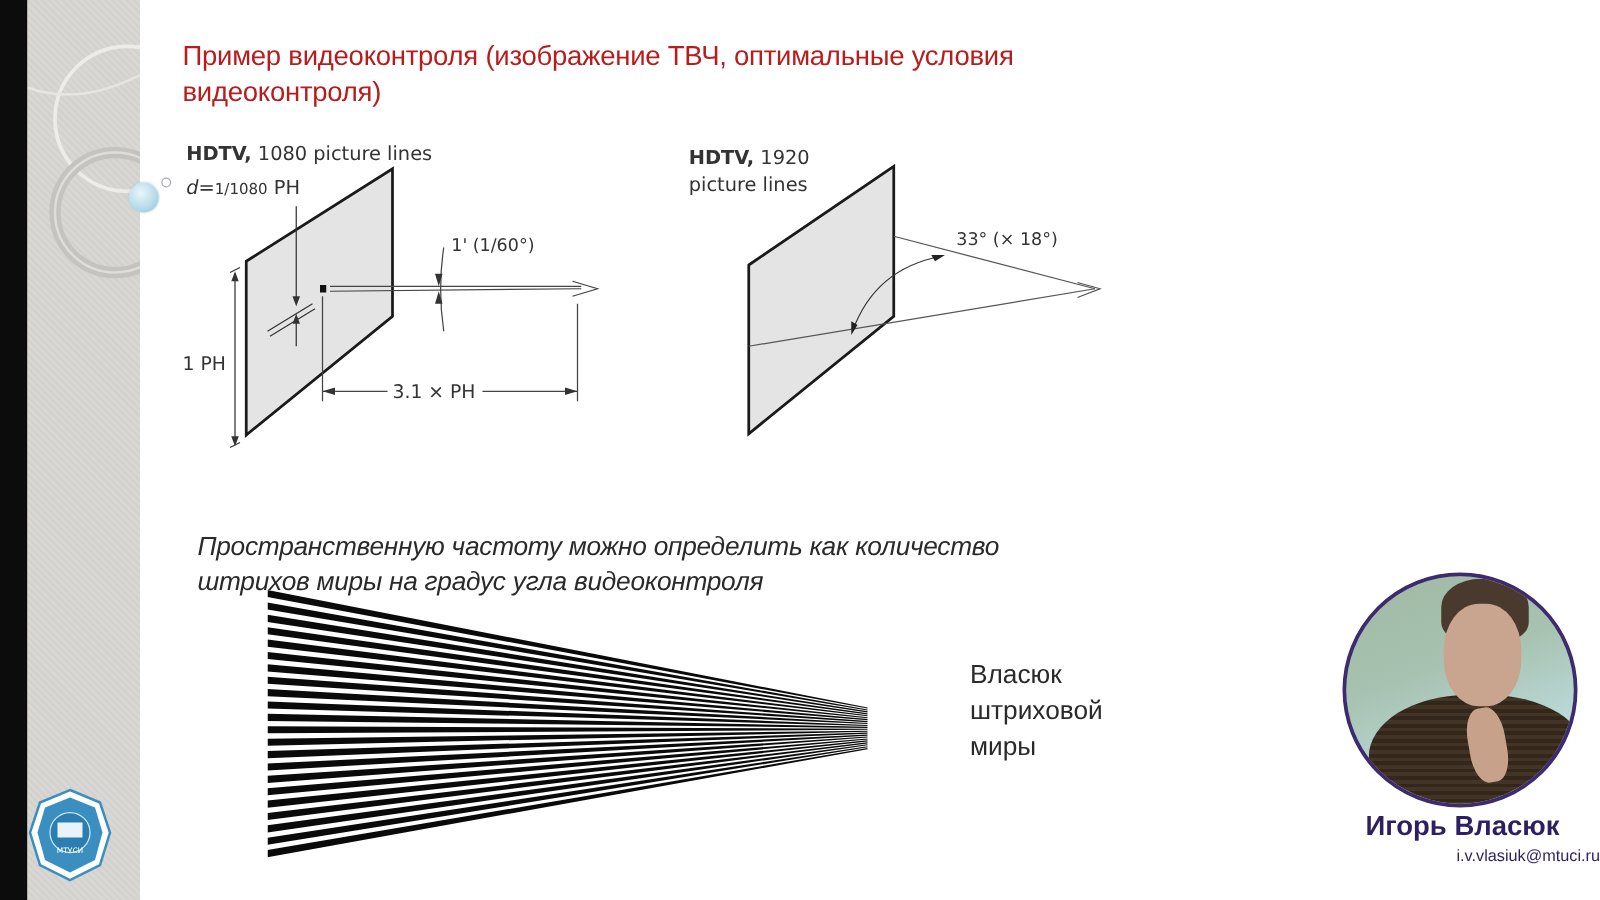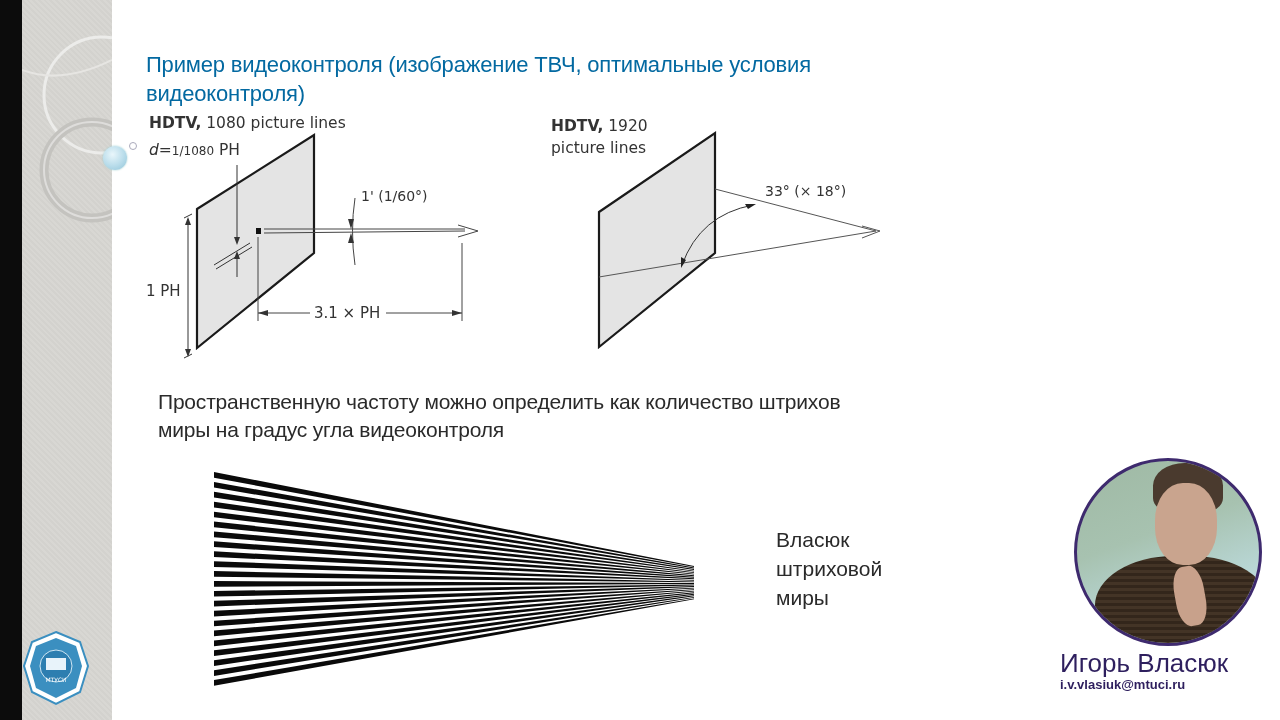--- a/index.html
+++ b/index.html
@@ -5,35 +5,35 @@
   html, body { margin:0; padding:0; }
   body { width:1280px; height:720px; position:relative; overflow:hidden; background:#ffffff; font-family:"Liberation Sans", sans-serif; }
   .left-strip { position:absolute; left:0; top:0; width:22px; height:720px; background:#0c0c0c; }
   .sidebar { position:absolute; left:22px; top:0; width:90px; height:720px;
     background: repeating-linear-gradient(45deg, #d3d2ce 0 2px, #d8d7d3 2px 4px); overflow:hidden; }
   .sidebar svg { position:absolute; left:0; top:0; }
   .bead { position:absolute; left:103px; top:146px; width:24px; height:24px; border-radius:50%;
     background: radial-gradient(circle at 40% 35%, #e9f6fb 0%, #b8dcea 55%, #8fc3d8 100%); box-shadow:0 0 2px #9cc; }
   .bead-small { position:absolute; left:129px; top:142px; width:6px; height:6px; border-radius:50%; border:1px solid #aab; background:#fff; }
   .logo { position:absolute; left:22px; top:630px; width:68px; height:76px; }
-  .title { position:absolute; left:146px; top:30px; width:780px; font-size:22px; line-height:29px; color:#0369a1; letter-spacing:-0.2px;margin-top:20px; }
-  .subtitle { position:absolute; left:158px; top:388px; width:720px; font-size:21px; line-height:28px; color:#2a2a2a; letter-spacing:-0.2px; }
+  .title { position:absolute; left:146px; top:30px; width:780px; font-size:22px; line-height:29px; color:#b91c1c; letter-spacing:-0.2px; }
+  .subtitle { position:absolute; left:158px; top:424px; width:720px; font-size:21px; line-height:28px; color:#2a2a2a; letter-spacing:-0.2px;font-style:italic; }
   .wedge-label { position:absolute; left:776px; top:525px; font-size:21px; line-height:29px; color:#2a2a2a; }
   .diagram { position:absolute; }
   .dtext { font-family:"DejaVu Sans", sans-serif; fill:#333; }
   .presenter { position:absolute; left:1074px; top:458px; width:188px; height:188px; border-radius:50%;
     border:3px solid #3e2a6e; overflow:hidden; box-sizing:border-box;
     background: linear-gradient(160deg, #9fb9a4 0%, #a7c2b0 40%, #b9d7d6 70%, #c8e6e6 100%); }
   .presenter .hair { position:absolute; left:76px; top:2px; width:70px; height:50px; border-radius:45% 45% 30% 30%; background:#4a3a2e; }
   .presenter .face { position:absolute; left:78px; top:22px; width:62px; height:82px; border-radius:45%; background:#c9a48e; }
   .presenter .shirt { position:absolute; left:18px; top:95px; width:175px; height:110px; border-radius:45% 45% 0 0;
     background: repeating-linear-gradient(0deg, #6b5b4d 0 3px, #8d7d6c 3px 6px), #7a6a5a; background-blend-mode:multiply; }
   .presenter .hand { position:absolute; left:98px; top:105px; width:30px; height:60px; border-radius:40%; background:#c8a18b; transform:rotate(-10deg); }
-  .presenter-name { position:absolute; left:1060px; top:648px; width:220px; font-size:26px; font-weight:normal; color:#2e1f5e; }
-  .presenter-email { position:absolute; left:1060px; top:677px; width:220px; text-align:left; font-size:13px; font-weight:bold; color:#2e1f5e; }
+  .presenter-name { position:absolute; left:1060px; top:648px; width:220px; text-align:center; font-size:22px; font-weight:bold; color:#2e1f5e; }
+  .presenter-email { position:absolute; left:1060px; top:677px; width:220px; text-align:right; font-size:13px; font-weight:normal; color:#2e1f5e; }
 </style>
 </head>
 <body>
 
 <div class="left-strip"></div>
 
 <div class="sidebar">
   <svg width="90" height="720">
     <circle cx="80" cy="95" r="58" fill="none" stroke="#ececea" stroke-width="3"></circle>
     <circle cx="70" cy="170" r="48" fill="none" stroke="#c4c3bf" stroke-width="9"></circle>

